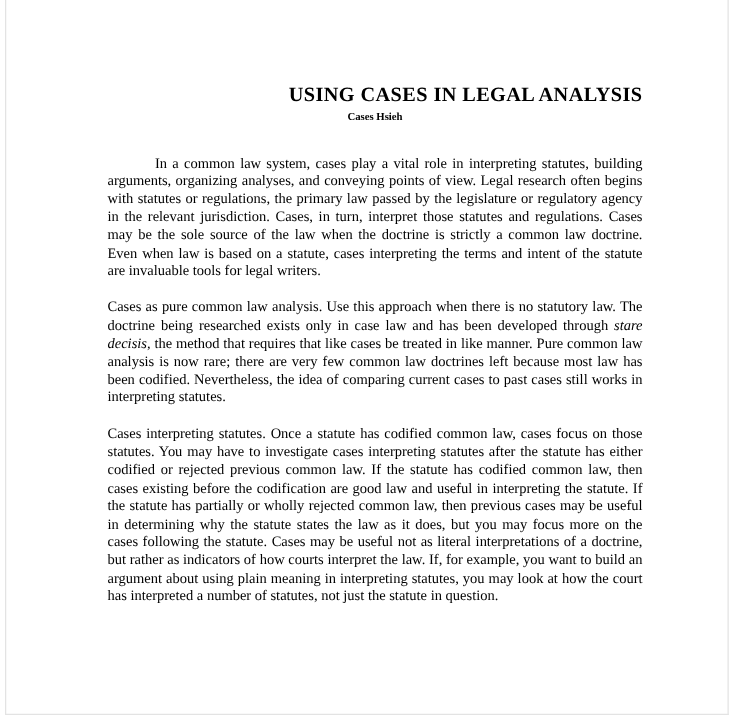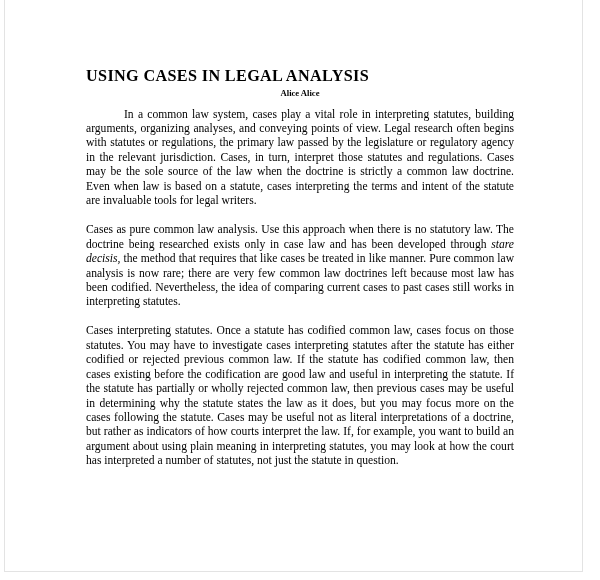--- a/index.html
+++ b/index.html
@@ -31,21 +31,21 @@
   #page-inner {
     position: absolute;
     left: 81px;
     top: 0;
     width: 428px;
   }
 
   .doc-title {
     margin: 0;
     padding: 0;
-    text-align: left;
+    text-align: right;
     font-weight: bold;
     font-size: 16.2px;
     letter-spacing: 0.35px;
     line-height: 1.1;
     padding-top: 68px;
   }
 
   .doc-copyright {
     text-align: center;
     font-size: 8.6px;
@@ -57,21 +57,21 @@
 
   .doc-author {
     text-align: center;
     font-size: 8.6px;
     font-weight: bold;
     line-height: 1.25;
     margin-top: 2px;
   }
 
   .body-block {
-    margin-top: 9px;
+    margin-top: 25px;
   }
 
   p.para {
     margin: 0 0 0 0;
     font-size: 11.6px;
     line-height: 14.45px;
     text-align: justify;
     text-justify: inter-word;
     hyphens: none;
   }
@@ -94,21 +94,21 @@
 </style>
 </head>
 <body>
 
 <div id="document-page">
   <div id="page-inner">
 
     <h1 class="doc-title">USING CASES IN LEGAL ANALYSIS</h1>
 
 
-    <div class="doc-author">Alice Alice</div>
+    <div class="doc-author">Cases Hsieh</div>
 
     <div class="body-block">
 
       <p class="para indent">In a common law system, cases play a vital role in interpreting statutes, building arguments, organizing analyses, and conveying points of view. Legal research often begins with statutes or regulations, the primary law passed by the legislature or regulatory agency in the relevant jurisdiction. Cases, in turn, interpret those statutes and regulations. Cases may be the sole source of the law when the doctrine is strictly a common law doctrine.  Even when law is based on a statute, cases interpreting the terms and intent of the statute are invaluable tools for legal writers.</p>
 
 
       <p class="para"><span class="lead-bold">Cases as pure common law analysis</span><span>. Use this approach when there is no statutory law. The doctrine being researched exists only in case law and has been developed through </span><span class="term-italic">stare decisis,</span><span> the method that requires that like cases be treated in like manner. Pure common law analysis is now rare; there are very few common law doctrines left because most law has been codified. Nevertheless, the idea of comparing current cases to past cases still works in interpreting statutes.</span></p>
 
       <p class="para"><span class="lead-bold">Cases interpreting statutes</span><span>. Once a statute has codified common law, cases focus on those statutes. You may have to investigate cases interpreting statutes after the statute has either codified or rejected previous common law. If the statute has codified common law, then cases existing before the codification are good law and useful in interpreting the statute. If the statute has partially or wholly rejected common law, then previous cases may be useful in determining why the statute states the law as it does, but you may focus more on the cases following the statute. Cases may be useful not as literal interpretations of a doctrine, but rather as indicators of how courts interpret the law. If, for example, you want to build an argument about using plain meaning in interpreting statutes, you may look at how the court has interpreted a number of statutes, not just the statute in question.</span></p>
 

